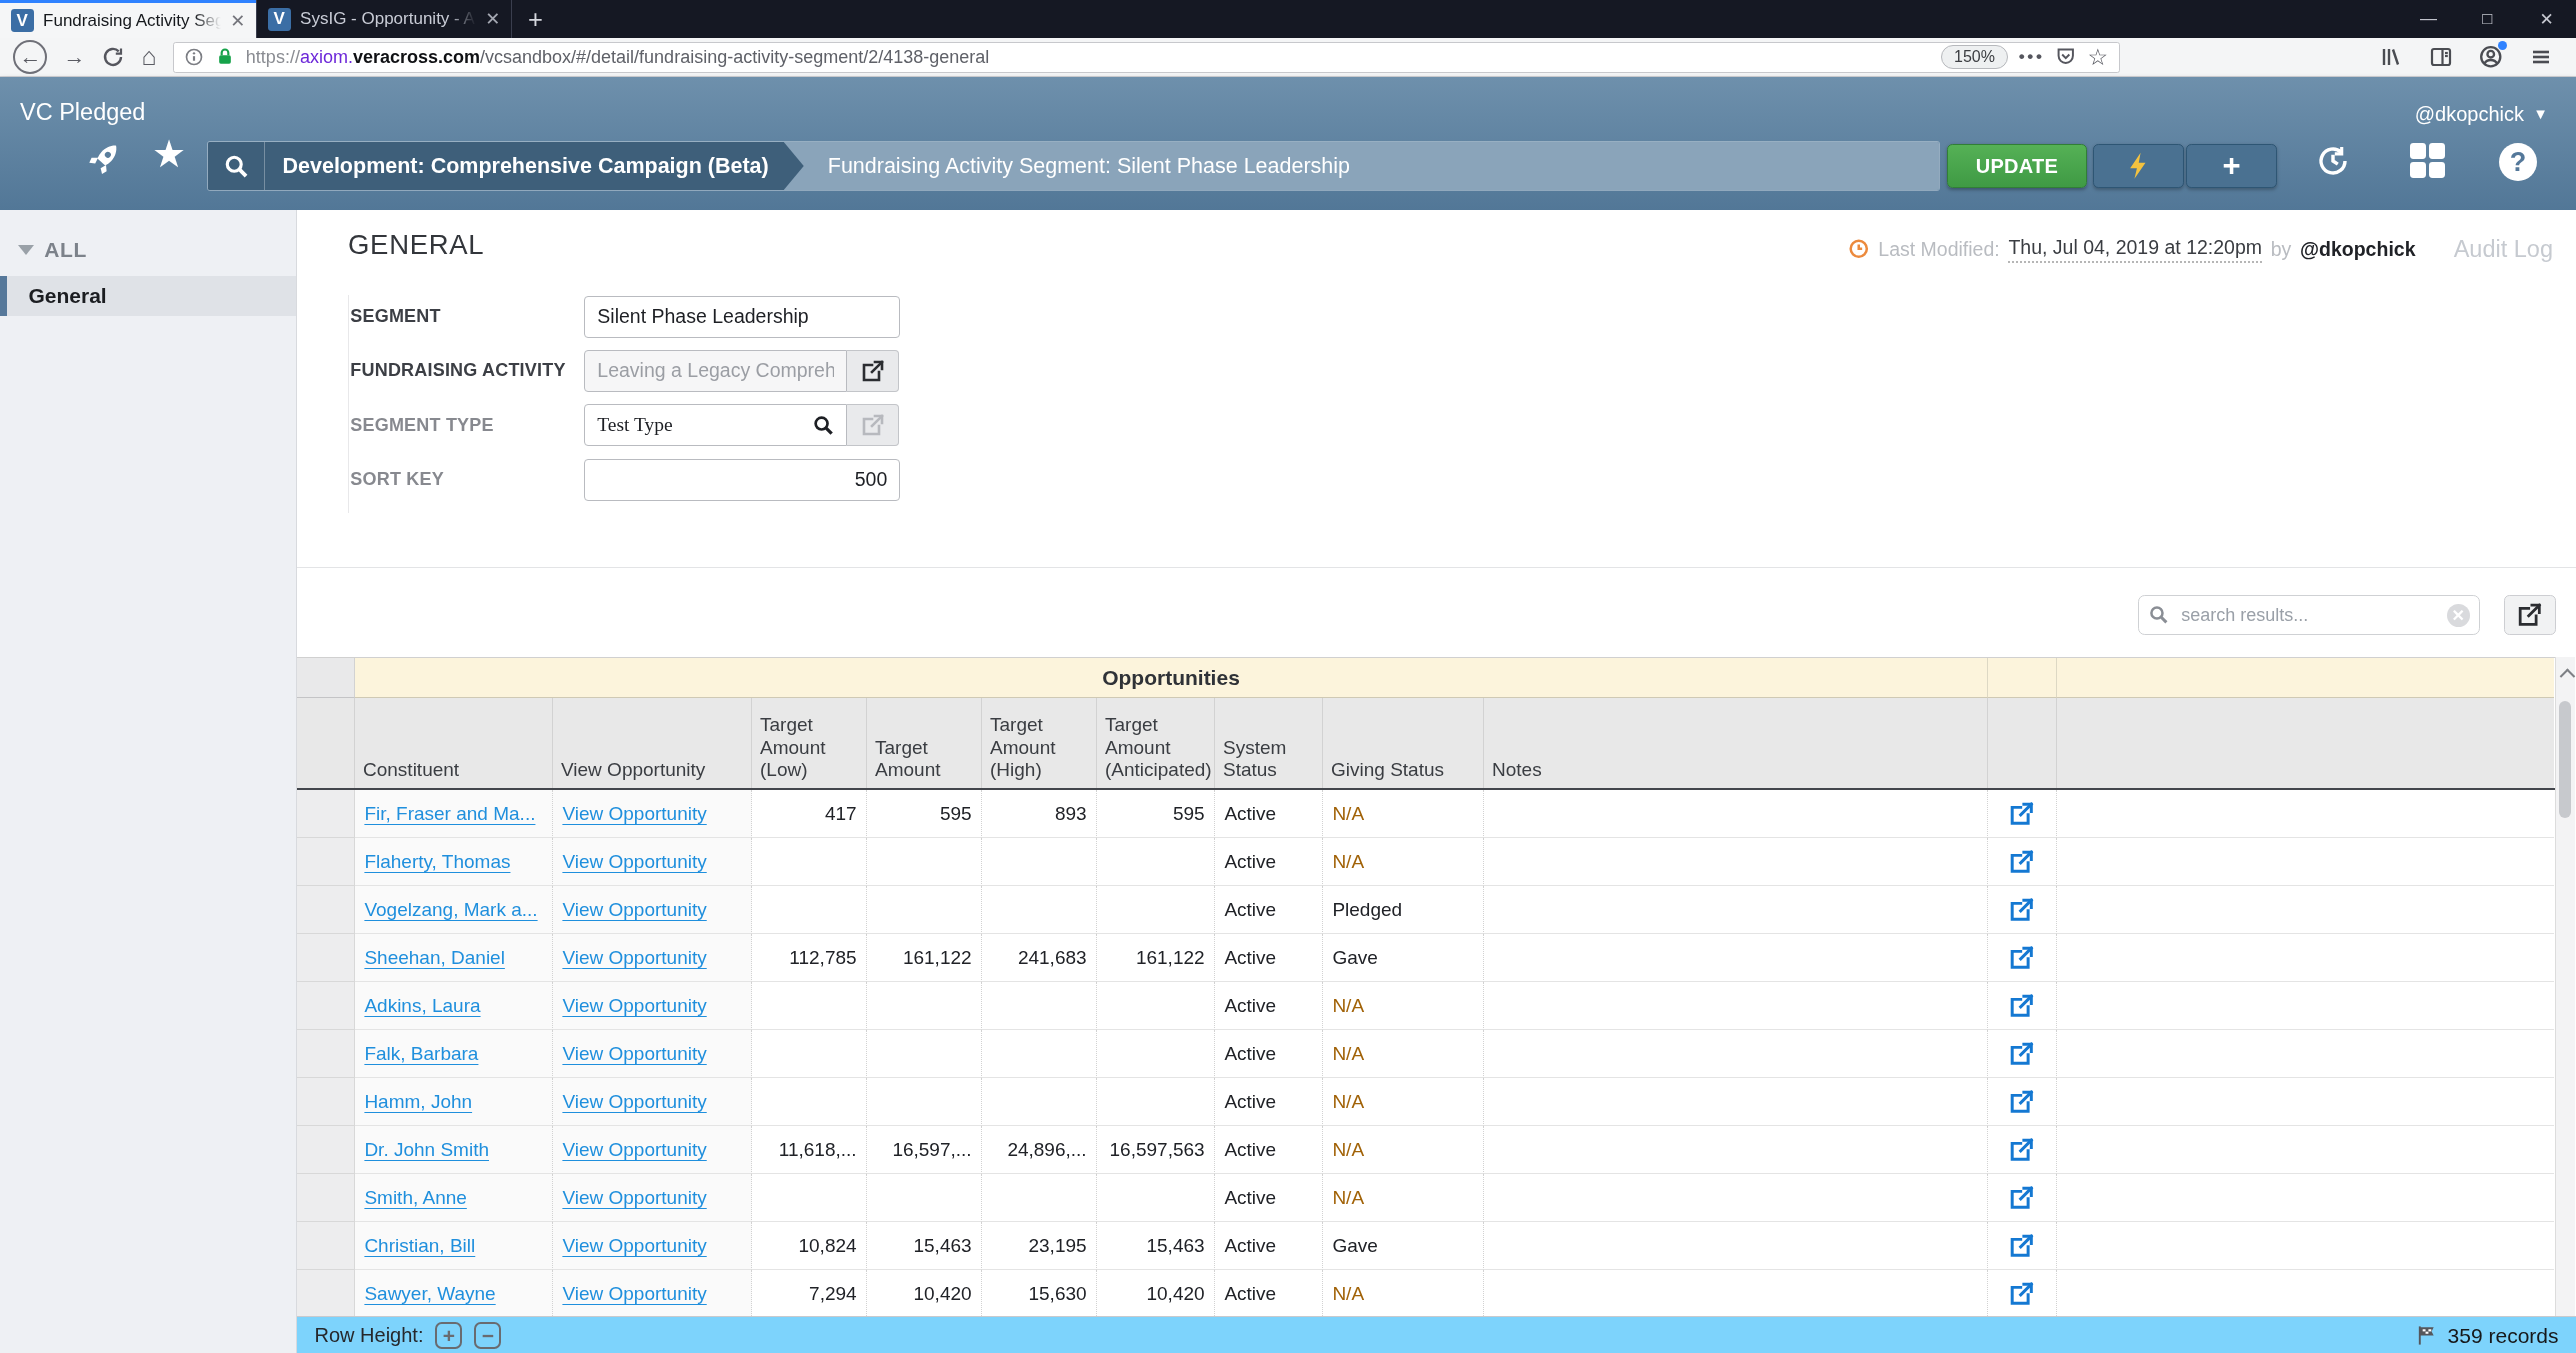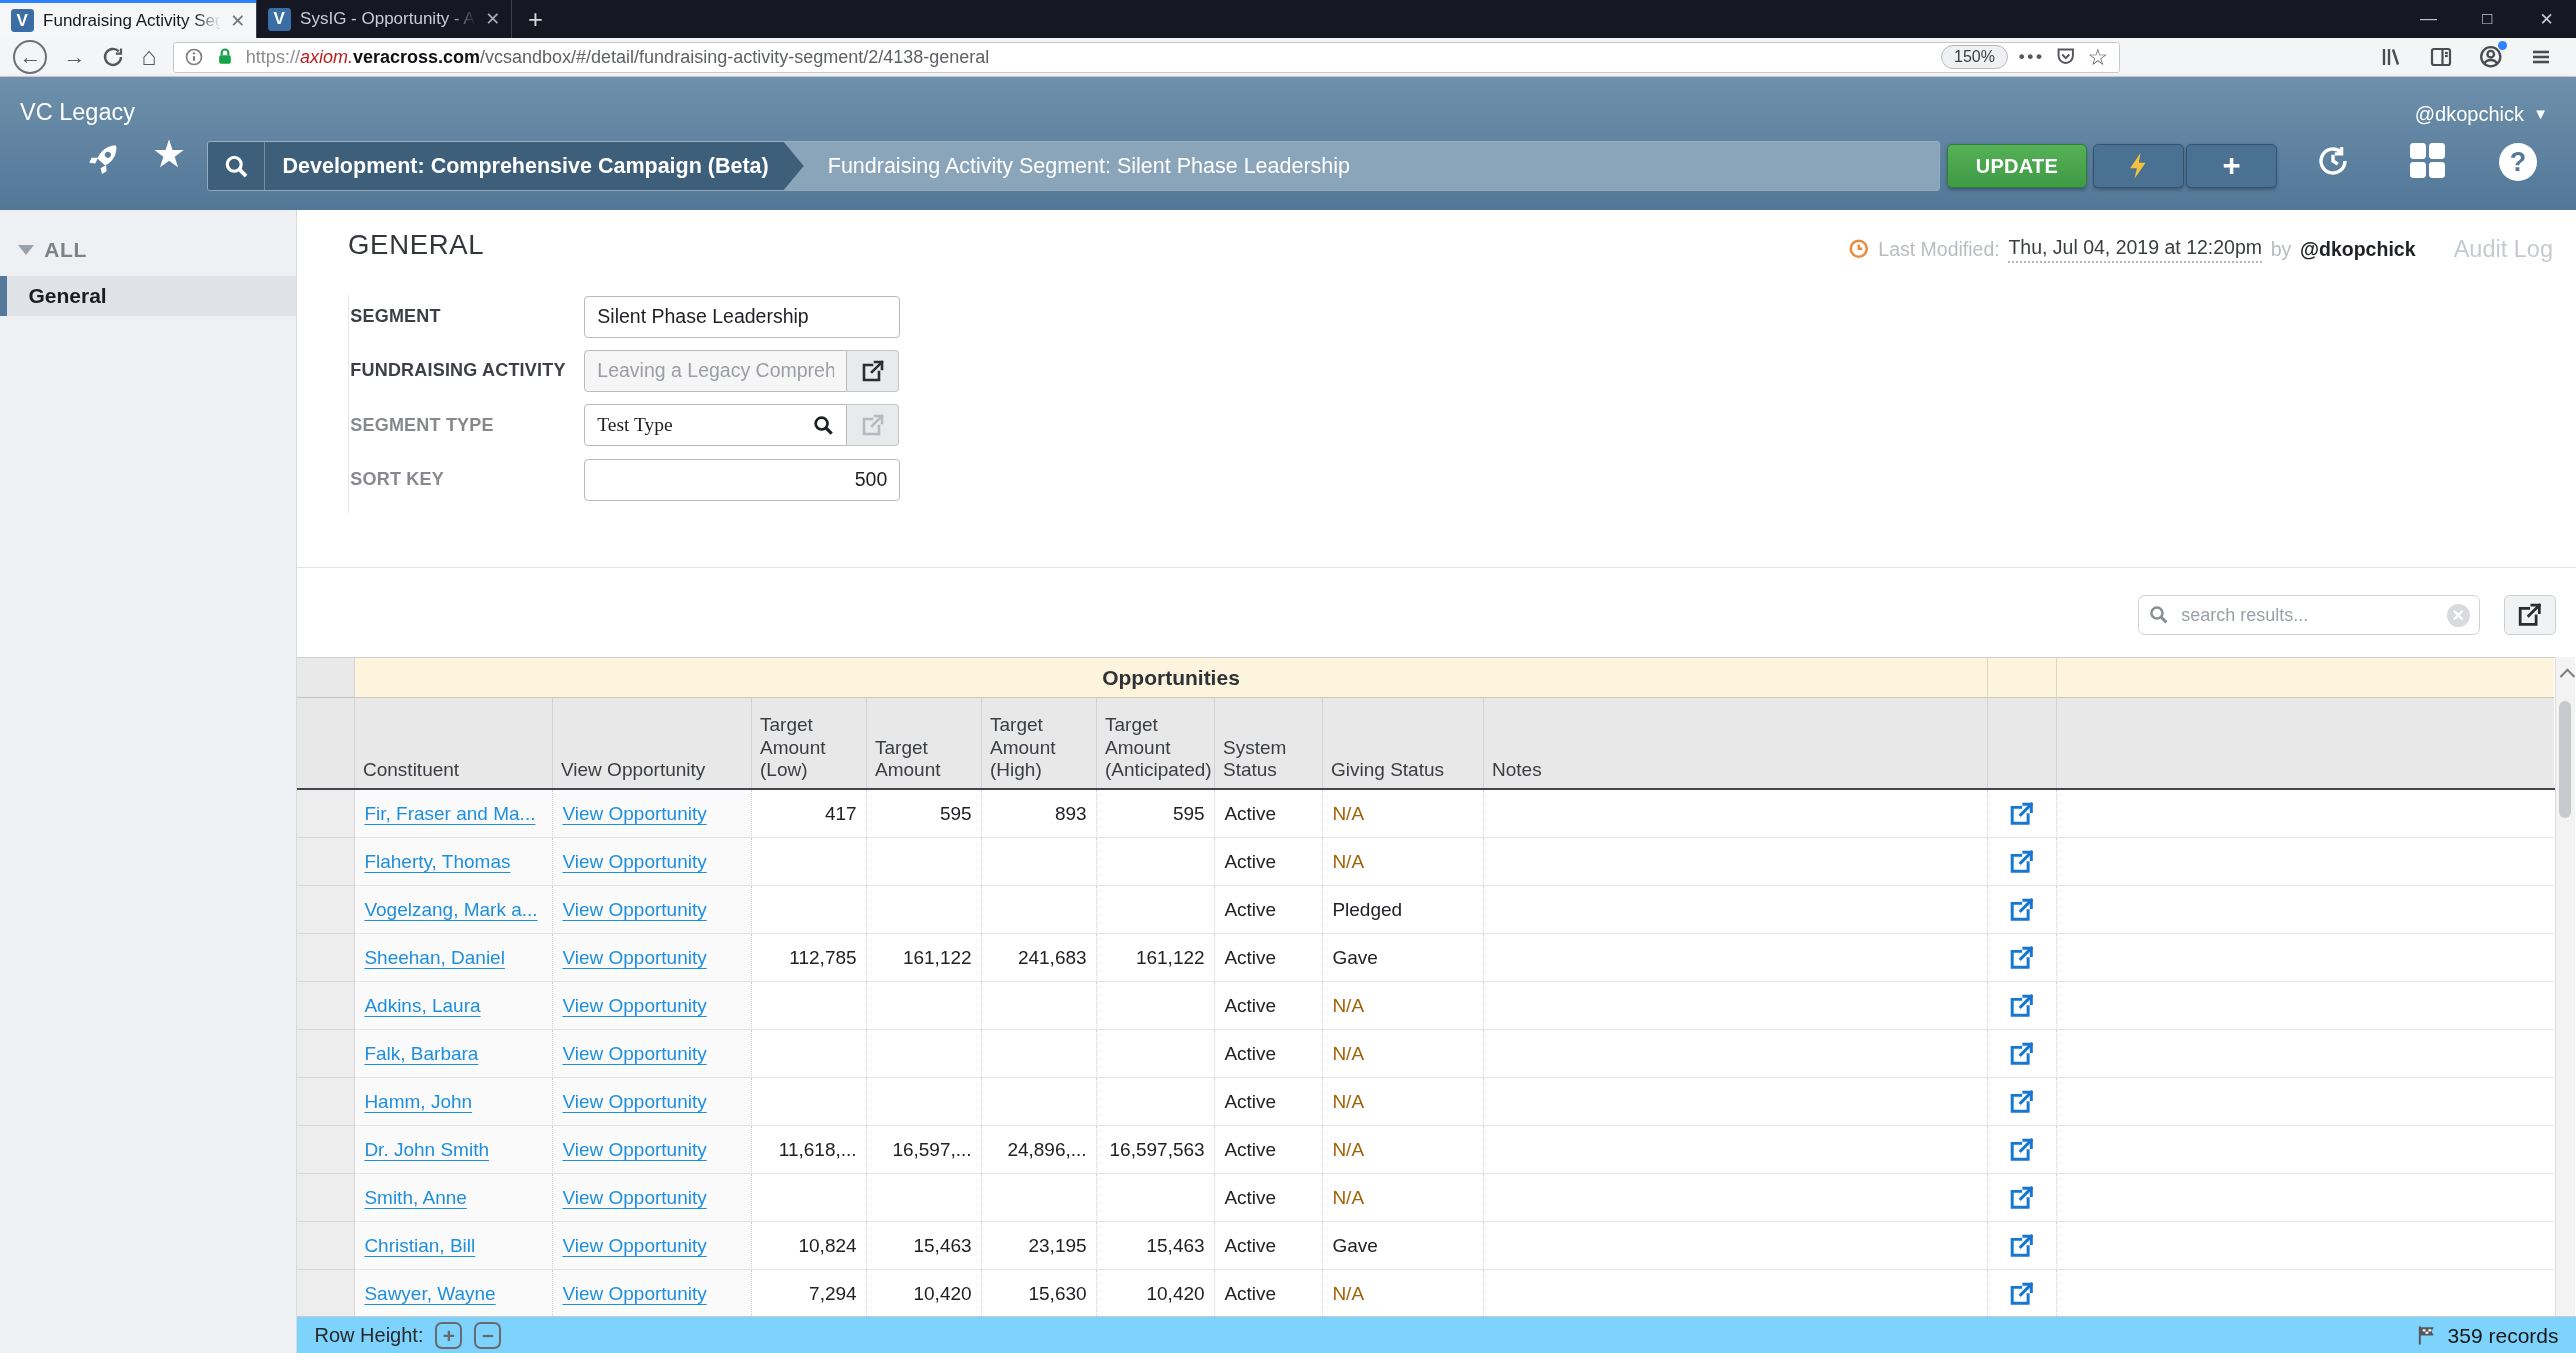--- a/index.html
+++ b/index.html
@@ -22,21 +22,21 @@
   .winbtn{width:59px;display:flex;align-items:center;justify-content:center;color:#c6c8d0;font-size:17px;}
 
   
   .toolbar{position:absolute;left:0;top:38px;width:100%;height:39px;background:#f4f5f6;border-bottom:0.7px solid #cfd0d4;
            display:flex;align-items:center;padding:0 13.4px;box-sizing:border-box;gap:16px;}
   .navbtn{color:#5a5b63;font-size:22px;line-height:1;}
   .back-circle{width:34px;height:34px;border:2px solid #6f7078;border-radius:50%;display:flex;align-items:center;justify-content:center;box-sizing:border-box;}
   .urlbar{height:31px;background:#fff;border:0.7px solid #c7c8cc;border-radius:2.7px;display:flex;align-items:center;
           padding:0 10.7px;gap:10.7px;width:1947px;box-sizing:border-box;}
   .url-text{font-size:18px;color:#4a4c52;white-space:nowrap;overflow:hidden;flex:1;}
-  .url-scheme{color:#8a8c92;} .url-sub{color:#b91c1c;font-style:italic;} .url-domain{color:#101114;font-weight:bold;} .url-path{color:#5f6168;}
+  .url-scheme{color:#8a8c92;} .url-sub{color:#6d28d9;} .url-domain{color:#101114;font-weight:bold;} .url-path{color:#5f6168;}
   .zoom-pill{border:1.3px solid #b6b8bc;background:#eef0f1;border-radius:16px;padding:2px 12px;font-size:16px;color:#3c3e42;}
   .dots{font-size:17px;color:#55565e;letter-spacing:2.7px;font-weight:bold;}
   .star-outline{font-size:23px;color:#55565e;}
   .tb-right{margin-left:auto;display:flex;align-items:center;gap:25.5px;padding-right:9.4px;}
   .acct{position:relative;}
   .acct .dot{position:absolute;right:-3.4px;top:-3.4px;width:9.4px;height:9.4px;border-radius:50%;background:#2f82ff;}
 
   
   .appheader{position:absolute;left:0;top:77px;width:100%;height:134px;
              background:linear-gradient(#6e90ac,#527797);border-bottom:0.7px solid #31506a;box-shadow:0 2.7px 6.7px rgba(0,0,0,.25);box-sizing:border-box;}
@@ -214,21 +214,21 @@
       </span>
       <svg width="24" height="24" viewBox="0 0 24 24" stroke="#4a4c52" stroke-width="2.6">
           <line x1="4" y1="7" x2="20" y2="7"></line>
           <line x1="4" y1="12" x2="20" y2="12"></line>
           <line x1="4" y1="17" x2="20" y2="17"></line>
         </svg>
     </div>
   </div>
 
   <div class="appheader">
-    <div class="app-title">VC Legacy</div>
+    <div class="app-title">VC Pledged</div>
     <div class="user-menu">
       <span>@dkopchick</span>
       <span style="font-size:14.8px;">▼</span>
     </div>
     <svg class="hdr-rocket" width="38" height="38" viewBox="0 0 24 24" fill="#fff" style="transform:rotate(42deg);">
         <path d="M12 1.5c2.6 2 4.2 5.6 4.2 9.2 0 1.6-.3 3.2-.9 4.8H8.7a13.6 13.6 0 0 1-.9-4.8c0-3.6 1.6-7.2 4.2-9.2z"></path>
         <path d="M8.6 14.8L5.6 17.6l1 3.2 3.1-2.1z"></path>
         <path d="M15.4 14.8l3 2.8-1 3.2-3.1-2.1z"></path>
         <circle cx="12" cy="9.3" r="1.9" fill="#5b7e9c"></circle>
       </svg>

